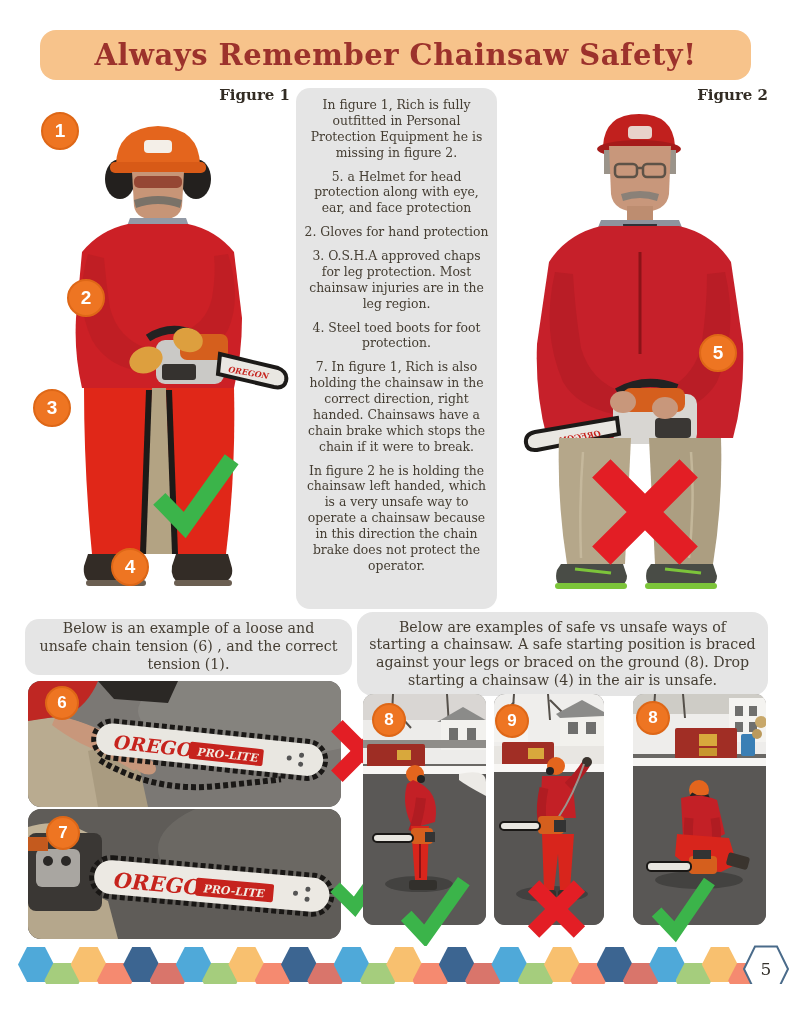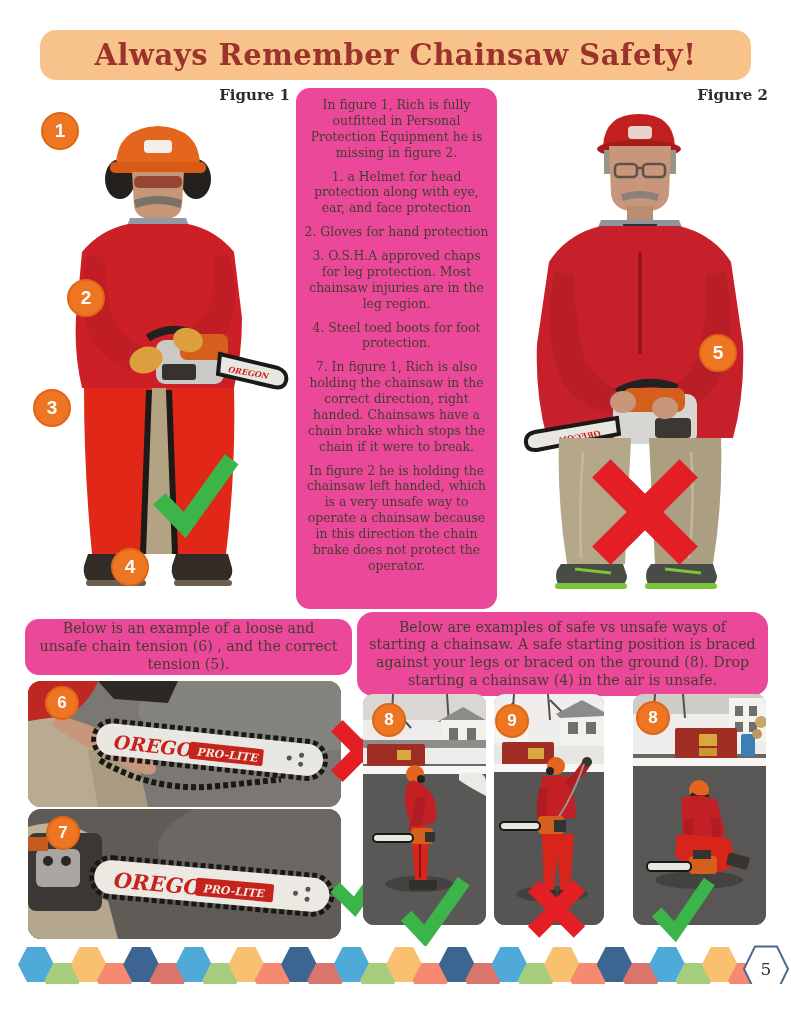--- a/index.html
+++ b/index.html
@@ -28,21 +28,21 @@
   .photo svg { display:block; }
   .fig1-photo { left:30px; top:102px; width:260px; height:508px; }
   .fig2-photo { left:505px; top:102px; width:270px; height:508px; }
   .rphoto { position:absolute; overflow:hidden; border-radius:13px; background:#6a6865; }
   .photo6 { left:28px; top:681px; width:313px; height:126px; }
   .photo7 { left:28px; top:809px; width:313px; height:130px; }
   .photo8a { left:363px; top:694px; width:123px; height:231px; border-radius:11px; }
   .photo9  { left:494px; top:694px; width:110px; height:231px; border-radius:11px; }
   .photo8b { left:633px; top:694px; width:133px; height:231px; border-radius:11px; }
   
-  .peachbox { background:#ec4899; border-radius:14px; color:#443d32; }
+  .peachbox { background:#e5e5e5; border-radius:14px; color:#443d32; }
   .infobox {
     position:absolute; left:296px; top:88px; width:201px; height:521px;
     box-sizing:border-box; padding:9px 8px; text-align:center;
     font-size:12.4px; line-height:1.28;
   }
   .infobox p { margin:0 0 8px 0; }
   .infobox p:last-child { margin-bottom:12px; }
   .caption {
     position:absolute; box-sizing:border-box; display:flex; align-items:center;
     justify-content:center; text-align:center; font-size:14.2px; line-height:1.25;
@@ -198,21 +198,21 @@
       <rect x="50" y="481" width="72" height="6" rx="3" fill="#7cc43a"></rect>
       <path d="M70 467 L106 471" stroke="#7cc43a" stroke-width="3"></path>
       <path d="M146 462 L208 462 L212 474 Q212 486 194 486 L150 486 Q138 482 142 468 Z" fill="#494c46"></path>
       <rect x="140" y="481" width="72" height="6" rx="3" fill="#7cc43a"></rect>
       <path d="M160 467 L196 471" stroke="#7cc43a" stroke-width="3"></path>
     </svg>
   </div>
 
   <div class="peachbox infobox">
     <p>In figure 1, Rich is fully outfitted in Personal Protection Equipment he is missing in figure 2.</p>
-    <p>1. a Helmet for head protection along with eye, ear, and face protection</p>
+    <p>5. a Helmet for head protection along with eye, ear, and face protection</p>
     <p>2. Gloves for hand protection</p>
     <p>3. O.S.H.A approved chaps for leg protection. Most chainsaw injuries are in the leg region.</p>
     <p>4. Steel toed boots for foot protection.</p>
     <p>7. In figure 1, Rich is also holding the chainsaw in the correct direction, right handed. Chainsaws have a chain brake which stops the chain if it were to break.</p>
     <p>In figure 2 he is holding the chainsaw left handed, which is a very unsafe way to operate a chainsaw because in this direction the chain brake does not protect the operator.</p>
   </div>
 
   <div class="marker m1">1</div>
   <div class="marker m2">2</div>
   <div class="marker m3">3</div>
@@ -223,21 +223,21 @@
     <svg viewBox="0 0 100 100">
         <path d="M12 54 L39 82 L89 12" fill="none" stroke-width="18" stroke="#3bb44a"></path>
       </svg>
   </div>
   <div class="mark cross-fig2">
     <svg viewBox="0 0 100 100">
         <path d="M13 13 L87 87 M87 13 L13 87" fill="none" stroke-width="22" stroke="#e31e25"></path>
       </svg>
   </div>
 
-  <div class="peachbox caption caption-left">Below is an example of a loose and unsafe chain tension (6) , and the correct tension (5).</div>
+  <div class="peachbox caption caption-left">Below is an example of a loose and unsafe chain tension (6) , and the correct tension (1).</div>
   <div class="peachbox caption caption-right">Below are examples of safe vs unsafe ways of starting a chainsaw. A safe starting position is braced against your legs or braced on the ground (8). Drop starting a chainsaw (4) in the air is unsafe.</div>
 
   <div class="rphoto photo6">
     <svg viewBox="0 0 313 126" width="313" height="126">
       <rect width="313" height="126" fill="#7b7874"></rect>
       <ellipse cx="240" cy="30" rx="130" ry="45" fill="#8a8783" opacity="0.7"></ellipse>
       <path d="M0 40 Q40 30 70 50 L90 126 L0 126 Z" fill="#b9ab90"></path>
       <path d="M60 70 Q90 60 110 80 L120 126 L70 126 Z" fill="#a99b80"></path>
       <path d="M0 0 L70 0 Q60 24 40 34 L0 40 Z" fill="#bf2723"></path>
       <path d="M70 0 L150 0 L140 22 L86 18 Z" fill="#2b2825"></path>

